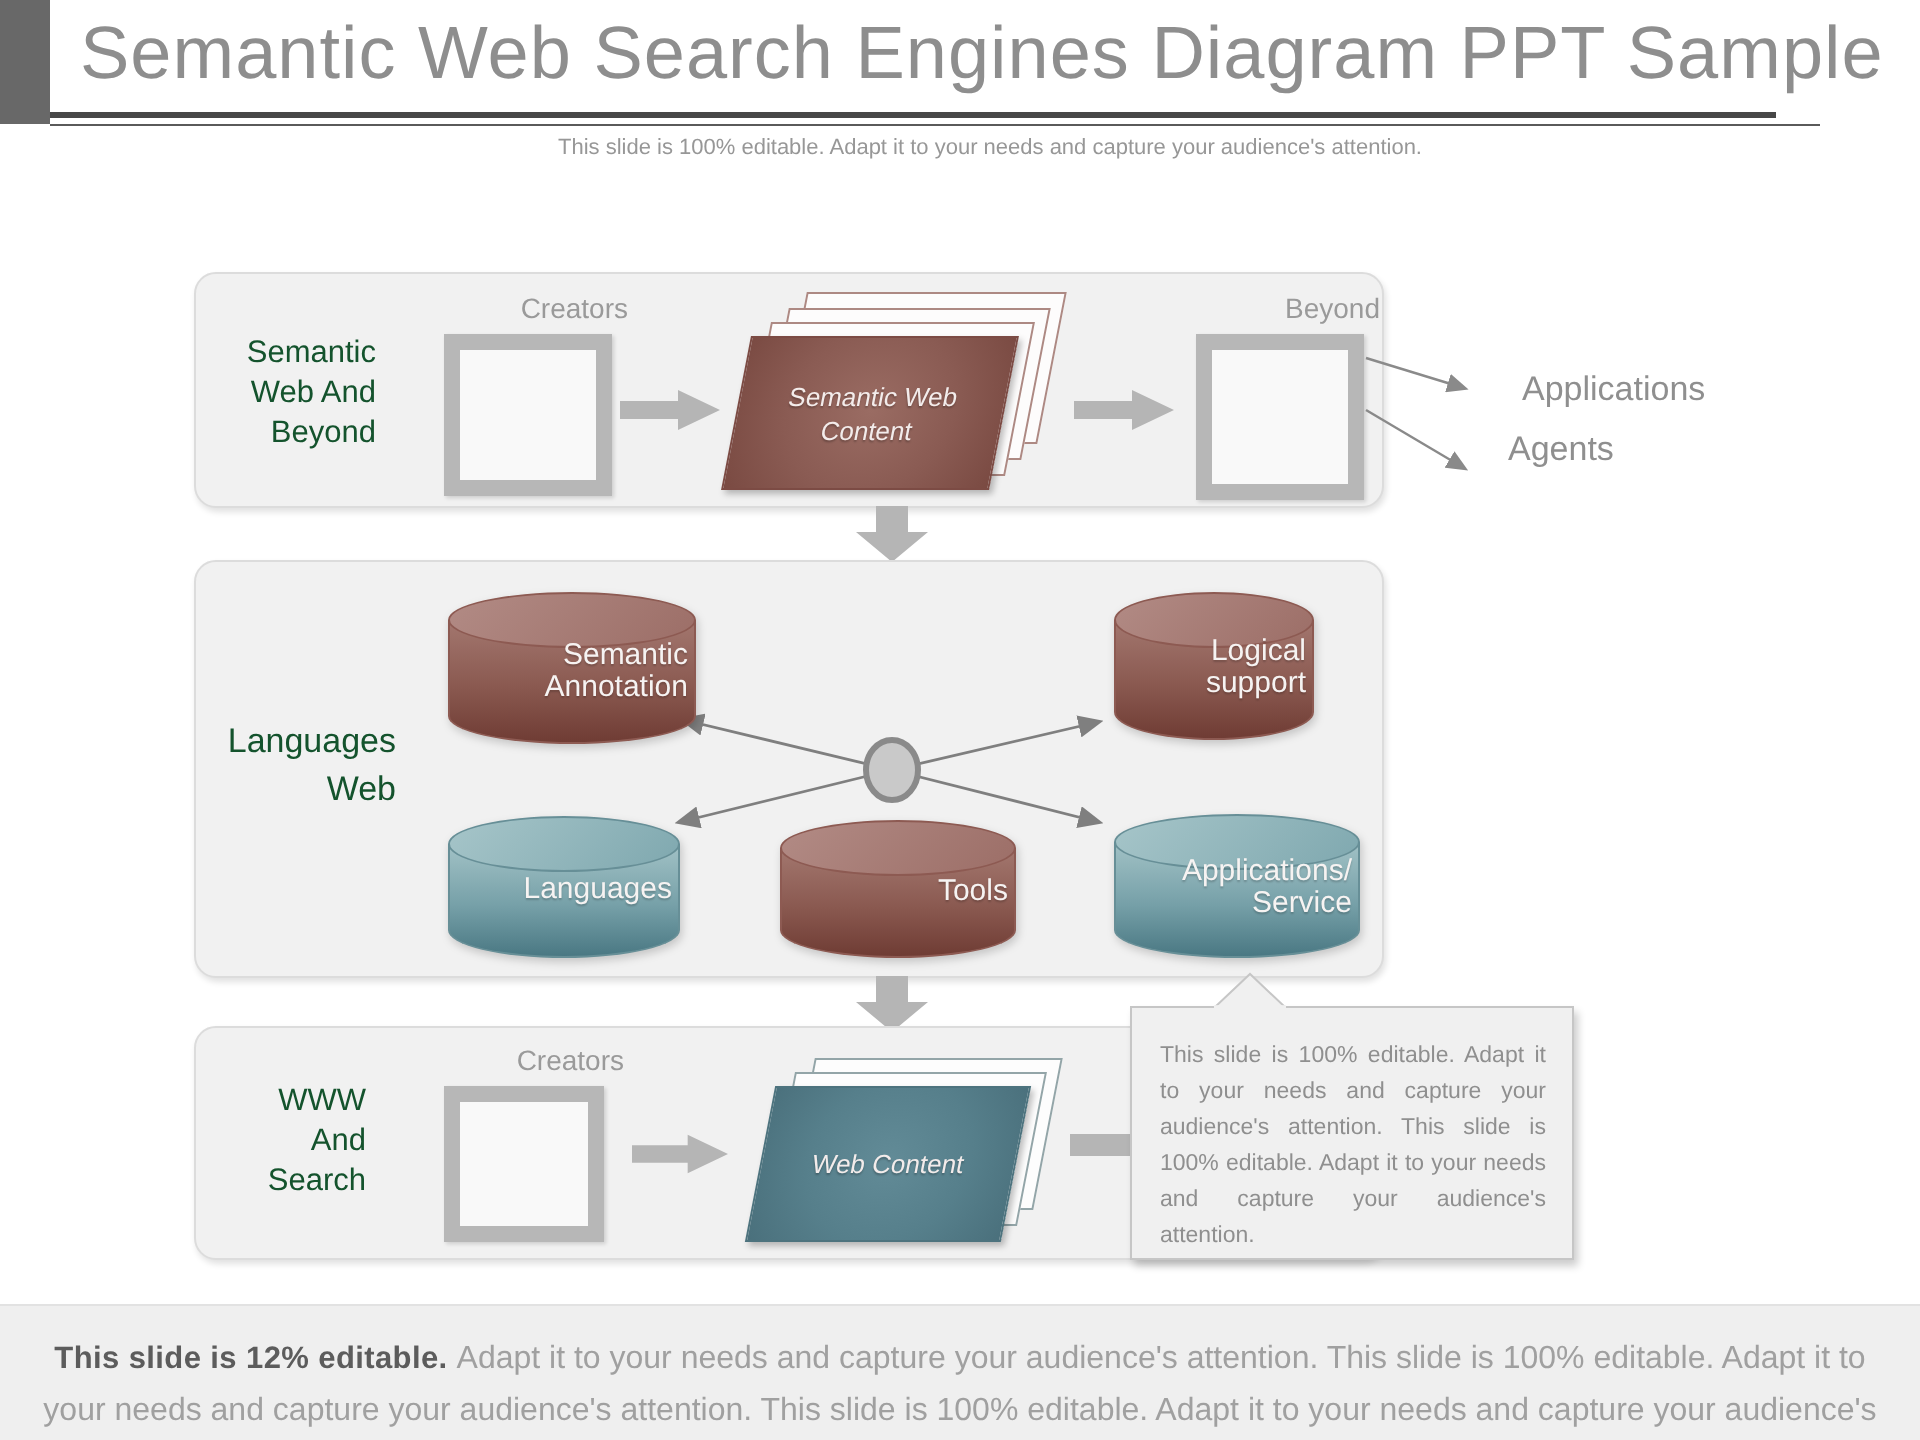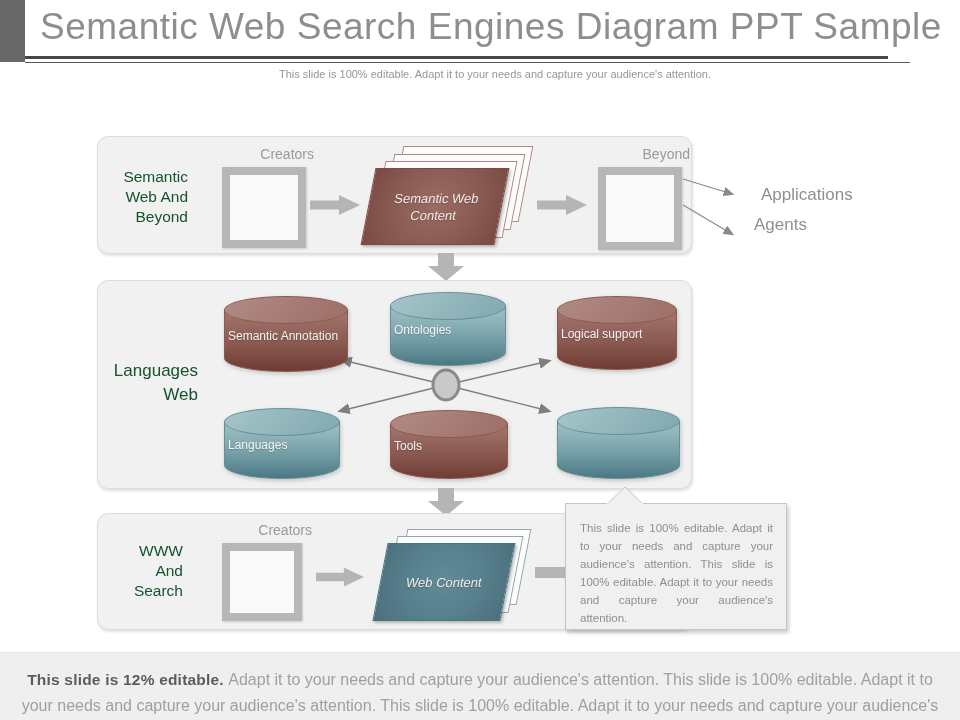--- a/index.html
+++ b/index.html
@@ -42,21 +42,21 @@
   
   .cylinder{position:absolute;filter:drop-shadow(1px 2px 2px rgba(0,0,0,.18));}
   .cyl-top{position:absolute;left:0;right:0;top:0;height:28px;border-radius:50%;z-index:2;box-sizing:border-box;}
   .cyl-body{position:absolute;left:0;right:0;top:14px;bottom:0;box-sizing:border-box;
             border-radius:0 0 50% 50% / 0 0 14px 14px;}
   .cyl-red .cyl-top{background:linear-gradient(135deg,#b28b85 0%,#9c6e67 100%);border:1px solid #8d5a52;}
   .cyl-red .cyl-body{background:linear-gradient(#a3776f 0%,#8a5950 55%,#6f3c34 100%);border:1px solid #8d5a52;border-top:none;}
   .cyl-teal .cyl-top{background:linear-gradient(135deg,#a6c5c9 0%,#7fa8af 100%);border:1px solid #678f97;}
   .cyl-teal .cyl-body{background:linear-gradient(#a2c2c6 0%,#76a0a8 55%,#4a7883 100%);border:1px solid #678f97;border-top:none;}
   .cyl-label{position:absolute;left:4px;right:4px;top:52%;transform:translateY(-50%);z-index:3;
-             text-align:left;color:#f6f3f2;font-size:12px;line-height:16px;text-shadow:0 1px 1px rgba(0,0,0,.2);}
+             text-align:right;color:#f6f3f2;font-size:15px;line-height:16px;text-shadow:0 1px 1px rgba(0,0,0,.2);}
 
   .output-label{position:absolute;font-size:17px;color:#8f8f8f;}
 
   
   .callout{position:absolute;left:565px;top:503px;width:222px;height:127px;background:#f0f0f0;
            border:1px solid #c6c6c6;box-shadow:2px 3px 4px rgba(0,0,0,.2);box-sizing:border-box;z-index:6;}
   .callout-text{margin:0;padding:15px 13px 0 14px;font-size:11.5px;line-height:18px;color:#8f8f8f;
                 text-align:justify;}
   .callout-tip{position:absolute;left:606px;top:486px;z-index:7;}
   .connector-shaft{position:absolute;left:535px;top:567px;width:32px;height:11px;background:#b5b5b5;z-index:5;}
@@ -135,43 +135,39 @@
     <line x1="126" y1="45" x2="20" y2="71" stroke="#7f7f7f" stroke-width="1.4" marker-end="url(#ah2)"></line>
     <line x1="126" y1="45" x2="229" y2="71" stroke="#7f7f7f" stroke-width="1.4" marker-end="url(#ah2)"></line>
     <ellipse cx="126" cy="45" rx="13" ry="15" fill="#c9c9c9" stroke="#8a8a8a" stroke-width="3"></ellipse>
   </svg>
 
   <div class="cylinder cyl-red" style="left:224px;top:296px;width:124px;height:76px;">
     <div class="cyl-body"></div>
     <div class="cyl-top"></div>
     <div class="cyl-label">Semantic Annotation</div>
   </div>
-  <div class="cylinder cyl-teal" style="left:390px;top:292px;width:116px;height:74px;">
-    <div class="cyl-body"></div>
-    <div class="cyl-top"></div>
-    <div class="cyl-label">Ontologies</div>
-  </div>
-  <div class="cylinder cyl-red" style="left:557px;top:296px;width:120px;height:74px;">
+  <div class="cylinder cyl-red" style="left:557px;top:296px;width:100px;height:74px;">
     <div class="cyl-body"></div>
     <div class="cyl-top"></div>
     <div class="cyl-label">Logical support</div>
   </div>
   <div class="cylinder cyl-red" style="left:390px;top:410px;width:118px;height:69px;">
     <div class="cyl-body"></div>
     <div class="cyl-top"></div>
     <div class="cyl-label">Tools</div>
   </div>
   <div class="cylinder cyl-teal" style="left:224px;top:408px;width:116px;height:71px;">
     <div class="cyl-body"></div>
     <div class="cyl-top"></div>
     <div class="cyl-label">Languages</div>
   </div>
   <div class="cylinder cyl-teal" style="left:557px;top:407px;width:123px;height:72px;">
     <div class="cyl-body"></div>
     <div class="cyl-top"></div>
+    <div class="cyl-label">Applications/ Service</div>
   </div>
 
   <svg class="block-arrow" style="left:428px;top:488px;" width="36" height="28" viewBox="0 0 36 28">
     <path d="M10,0 H26 V13 H36 L18,28 L0,13 H10 Z"></path>
   </svg>
 
   <div class="section sec3">
     <div class="side-label" style="left:15px;top:27px;width:70px;">WWW And Search</div>
   </div>
   <div class="small-caption" style="left:212px;top:522px;">Creators</div>

